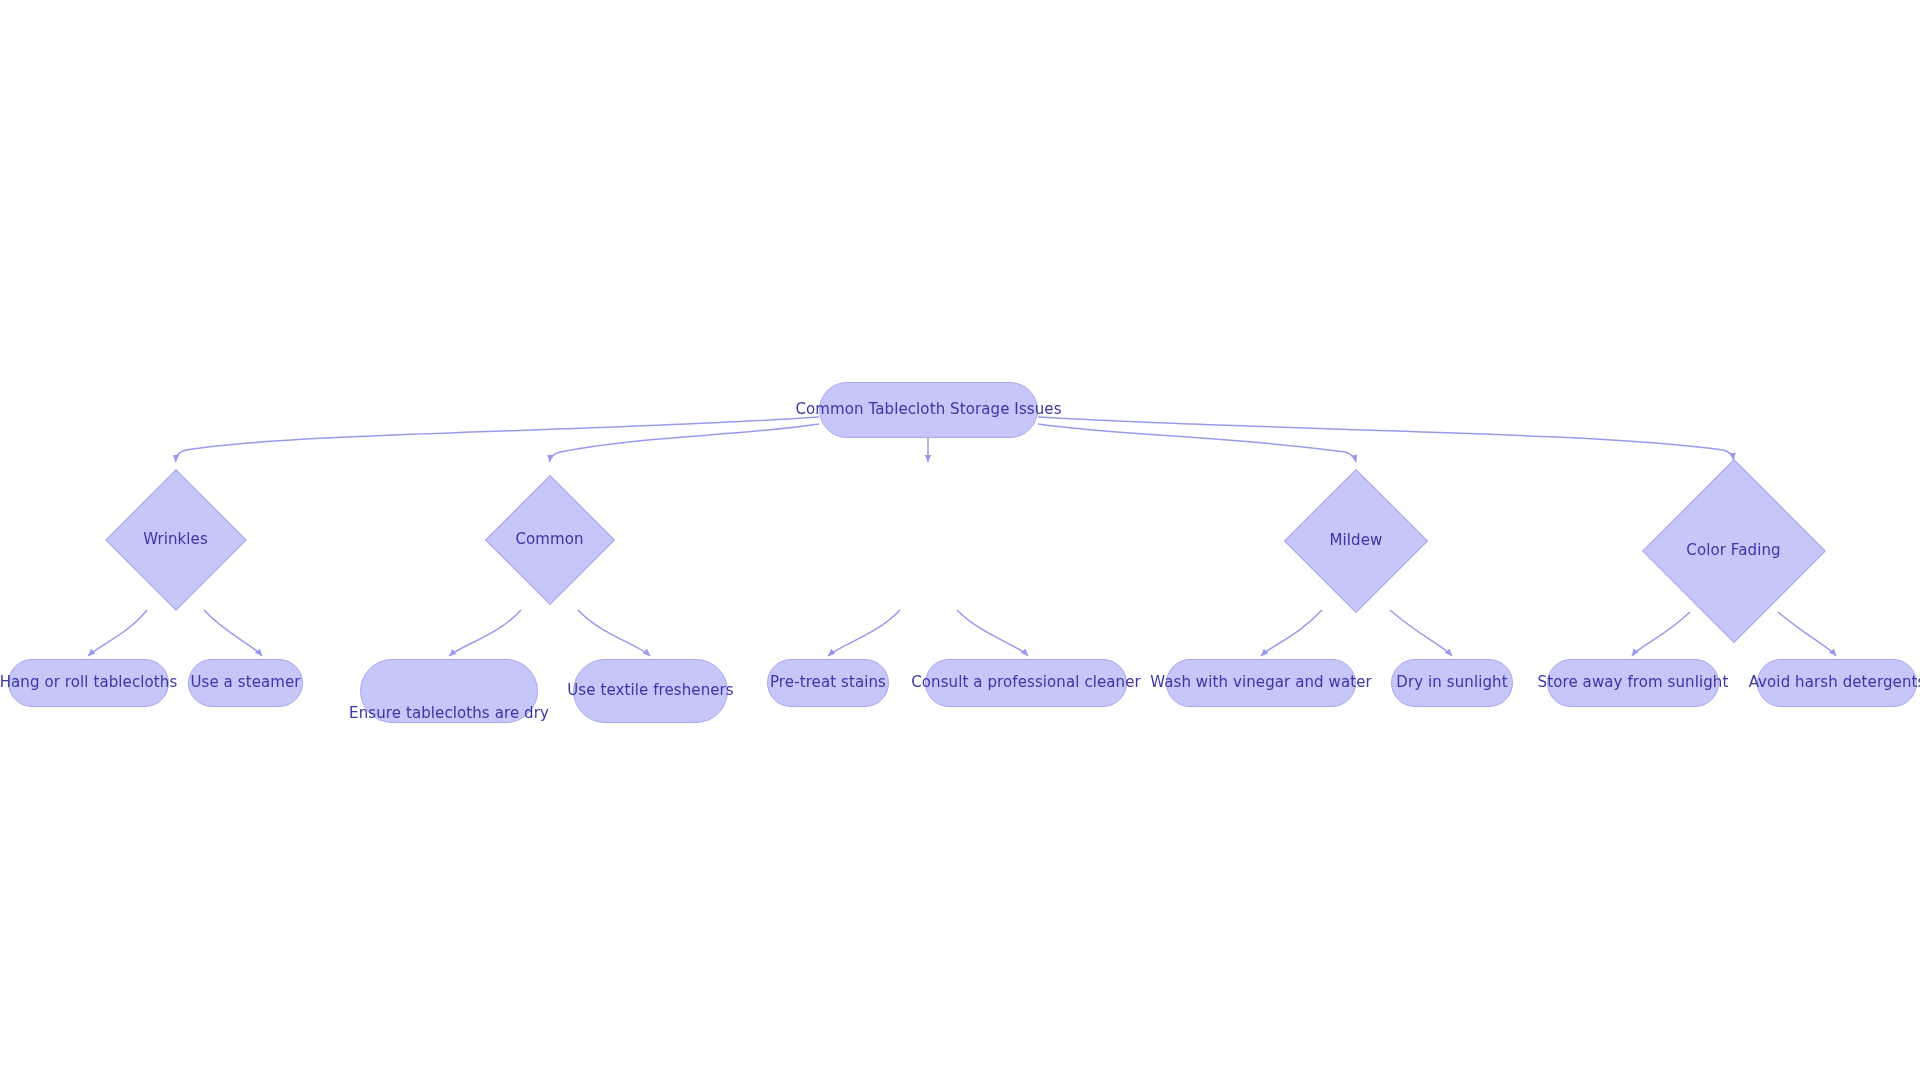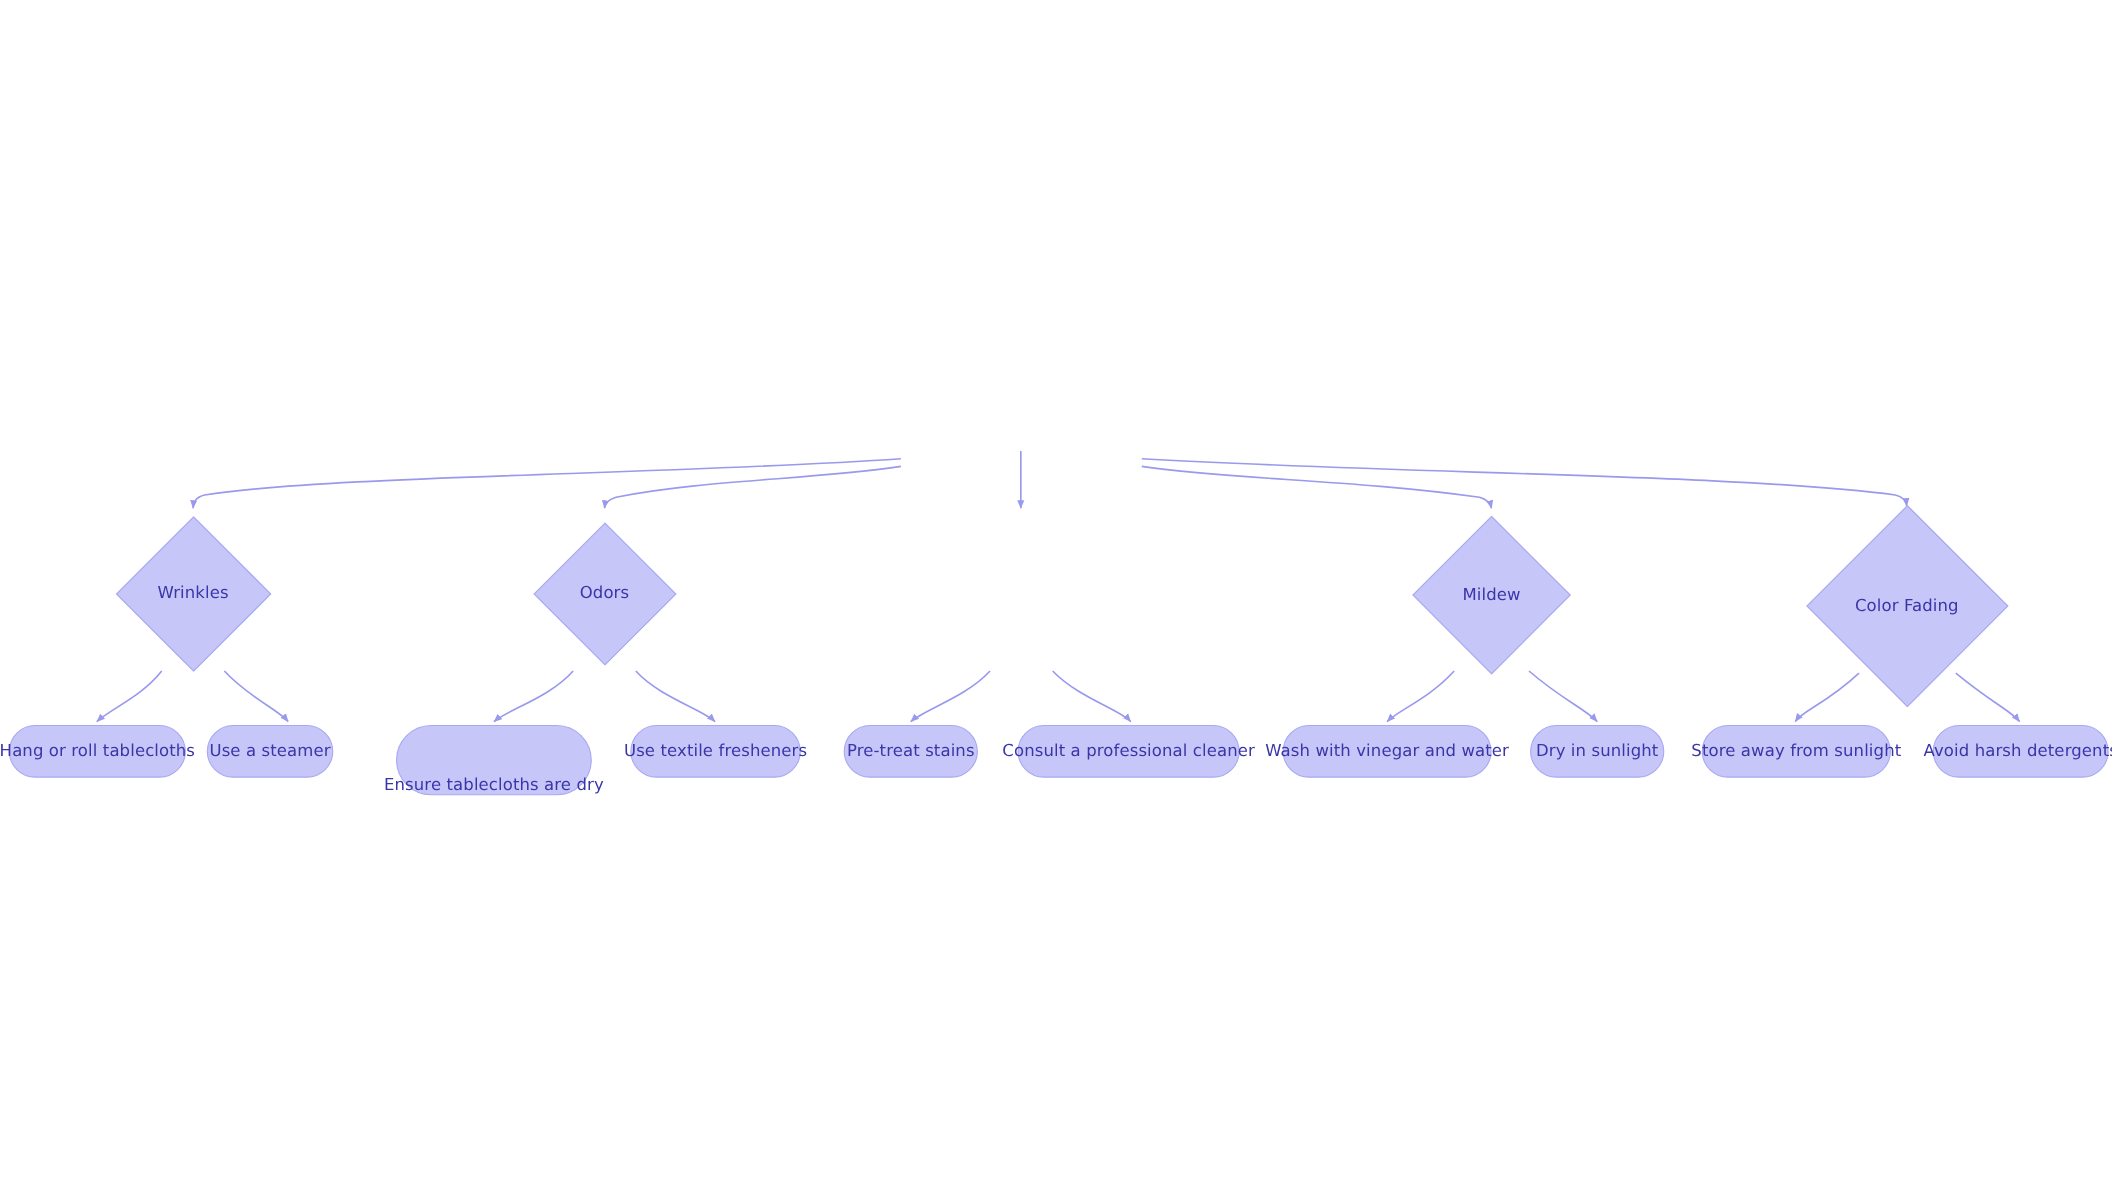--- a/index.html
+++ b/index.html
@@ -99,29 +99,32 @@
       <path d="M 957,610 C 980,634 1018,645 1028,656"></path>
 
       <path d="M 1322,610 C 1298,636 1272,645 1261,656"></path>
       <path d="M 1390,610 C 1420,636 1442,645 1452,656"></path>
 
       <path d="M 1690,612 C 1660,640 1640,645 1632,656"></path>
       <path d="M 1778,612 C 1812,640 1828,646 1836,656"></path>
     </g>
   </svg>
 
+  <div class="node stadium root" style="left:819px; top:382px; width:219px; height:56px;">
+    <span class="node-label">Common Tablecloth Storage Issues</span>
+  </div>
 
   <div class="node diamond" style="left:106px; top:470px; width:139px; height:139px;">
     <div class="diamond-shape" style="width:98px; height:98px;"></div>
     <span class="node-label">Wrinkles</span>
   </div>
 
   <div class="node diamond" style="left:486px; top:476px; width:127px; height:127px;">
     <div class="diamond-shape" style="width:90px; height:90px;"></div>
-    <span class="node-label">Odors</span>
+    <span class="node-label">Common</span>
   </div>
 
 
   <div class="node diamond" style="left:1285px; top:470px; width:142px; height:142px;">
     <div class="diamond-shape" style="width:100px; height:100px;"></div>
     <span class="node-label">Mildew</span>
   </div>
 
   <div class="node diamond" style="left:1643px; top:460px; width:181px; height:181px;">
     <div class="diamond-shape" style="width:128px; height:128px;"></div>
@@ -133,21 +136,21 @@
   </div>
 
   <div class="node stadium" style="left:188px; top:659px; width:115px; height:48px;">
     <span class="node-label">Use a steamer</span>
   </div>
 
   <div class="node stadium" style="left:360px; top:659px; width:178px; height:64px;align-items:flex-end;">
     <span class="node-label">Ensure tablecloths are dry</span>
   </div>
 
-  <div class="node stadium" style="left:573px; top:659px; width:155px; height:48px;">
+  <div class="node stadium" style="left:573px; top:659px; width:155px; height:64px;">
     <span class="node-label">Use textile fresheners</span>
   </div>
 
   <div class="node stadium" style="left:767px; top:659px; width:122px; height:48px;">
     <span class="node-label">Pre-treat stains</span>
   </div>
 
   <div class="node stadium" style="left:925px; top:659px; width:202px; height:48px;">
     <span class="node-label">Consult a professional cleaner</span>
   </div>

